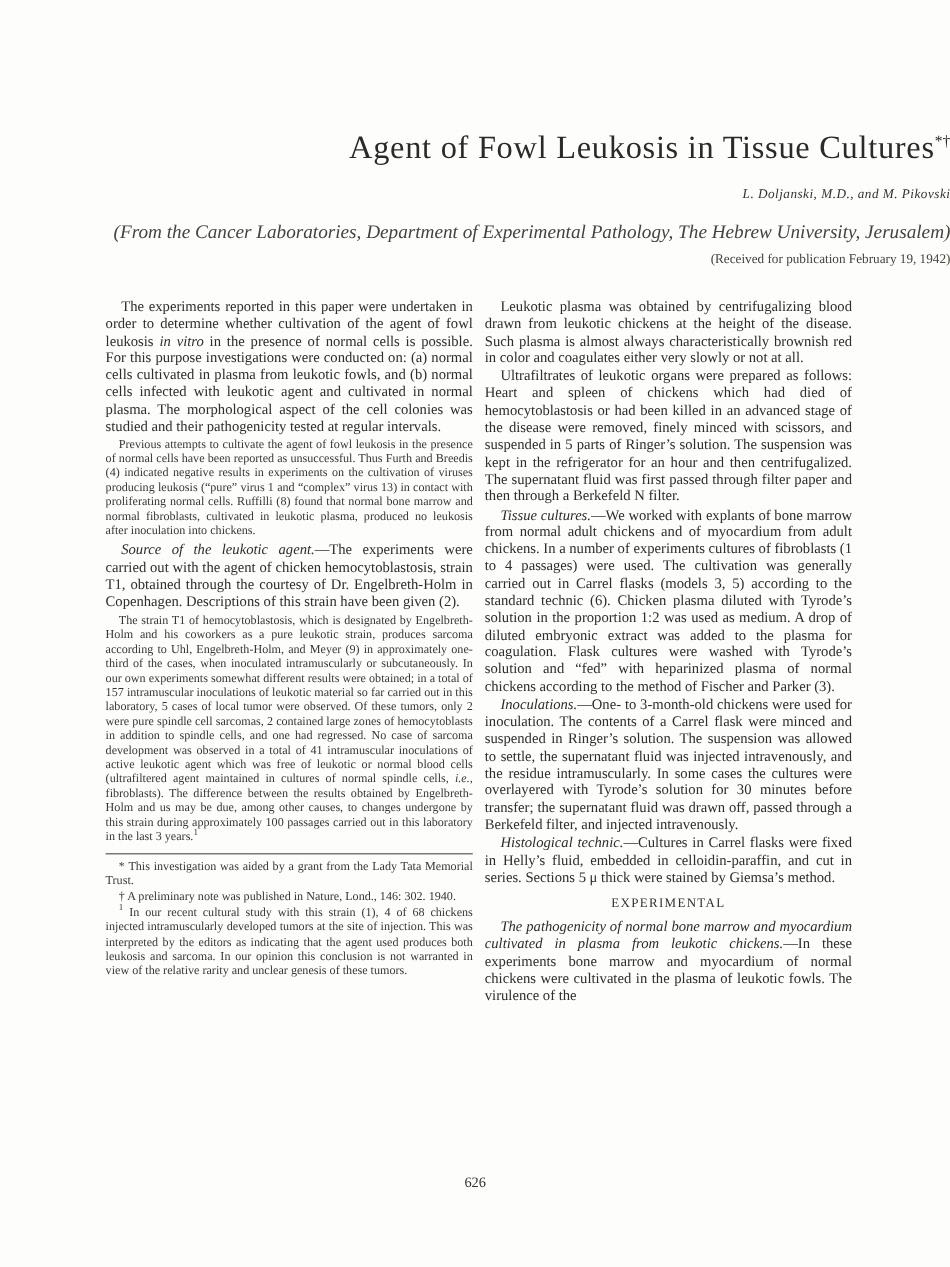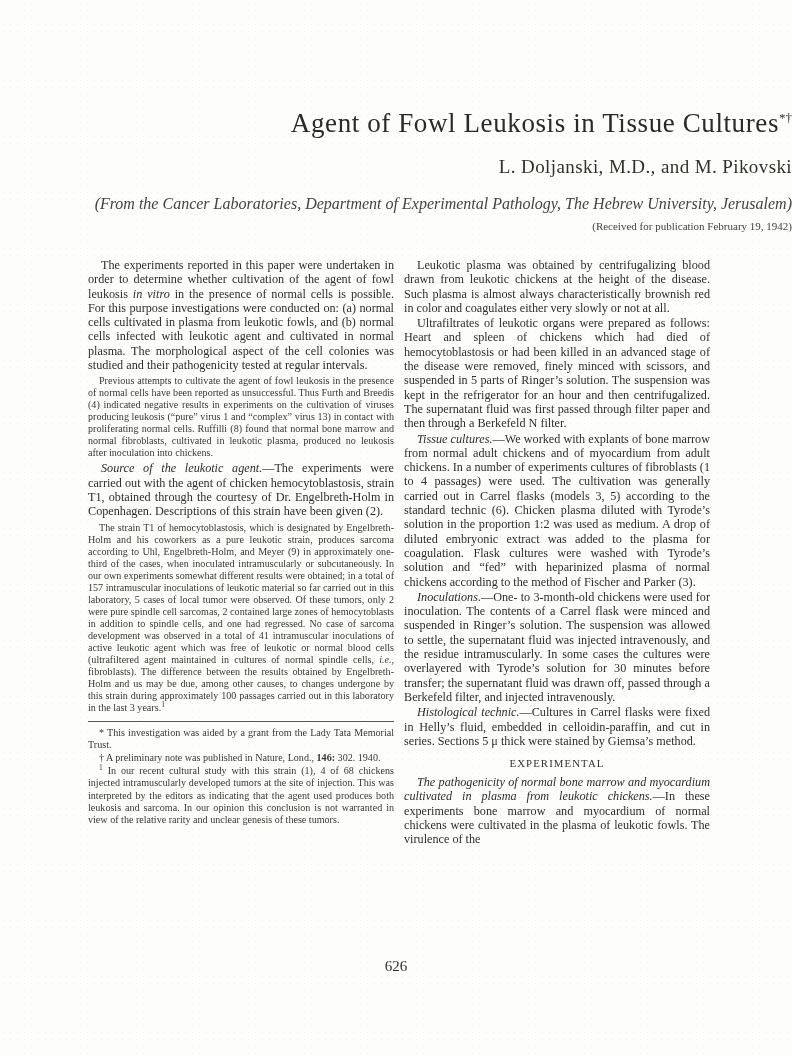--- a/index.html
+++ b/index.html
@@ -15,21 +15,21 @@
     color:#2f2d29;
   }
   
   .masthead{padding-top:108px;text-align:right;}
   .title{
     margin:0;
     font-size:27px;font-weight:400;letter-spacing:.6px;
     color:#2c2a26;
   }
   .title sup{font-size:13px;letter-spacing:0;}
-  .authors{margin-top:17px;font-size:19px;letter-spacing:.4px;color:#33312c;}
+  .authors{margin-top:17px;font-size:11px;letter-spacing:.4px;color:#33312c;font-style:italic;}
   .affiliation{margin-top:17px;font-size:16px;font-style:italic;color:#45433d;}
   .received{margin-top:7px;font-size:11px;color:#45433d;}
   
   .columns{
     display:flex;gap:10px;
     width:622px;margin:26px 0 0 88px;
   }
   .col{width:306px;}
   p{margin:0;text-align:justify;}
   .body{
@@ -43,32 +43,32 @@
     margin-top:3px;margin-bottom:2px;
     color:#393731;
   }
   .sec-heading{
     margin:9px 0 6px 0;
     text-align:center;font-weight:400;
     font-size:10.8px;letter-spacing:1.1px;
     color:#34322d;
   }
   .it{font-style:italic;font-family:Liberation Serif, serif;}
-  .bold{font-weight:700;}
+  .bold{font-weight:400;}
   sup.fnmark{font-size:7.5px;line-height:0;}
   
   .fn-rule{border:0;border-top:1px solid #5a5750;margin:7px 0 5px 0;width:306px;}
   .fn{
     font-size:10.1px;line-height:12.2px;
     text-indent:11px;margin-bottom:1px;color:#393731;
   }
   
   .page-number{
-    position:absolute;top:958px;left:0;width:100%;
-    text-align:center;font-size:15px;color:#33312c;
+    position:absolute;top:978px;left:0;width:100%;
+    text-align:center;font-size:12px;color:#33312c;
   }
 </style>
 </head>
 <body>
 
 <div class="page">
 
   <header class="masthead">
     <h1 class="title"><span>Agent of Fowl Leukosis in Tissue Cultures</span><sup>*†</sup></h1>
     <div class="authors">L. Doljanski, M.D., and M. Pikovski</div>

